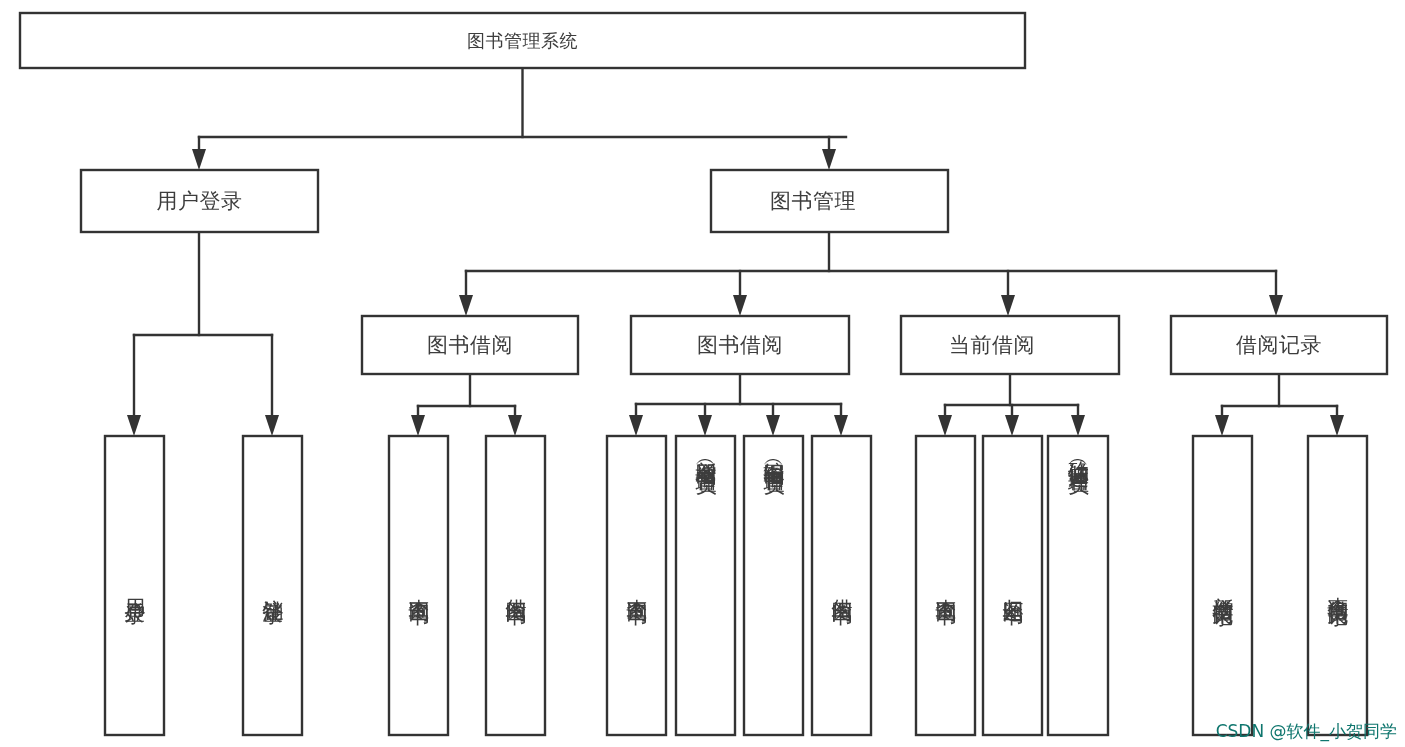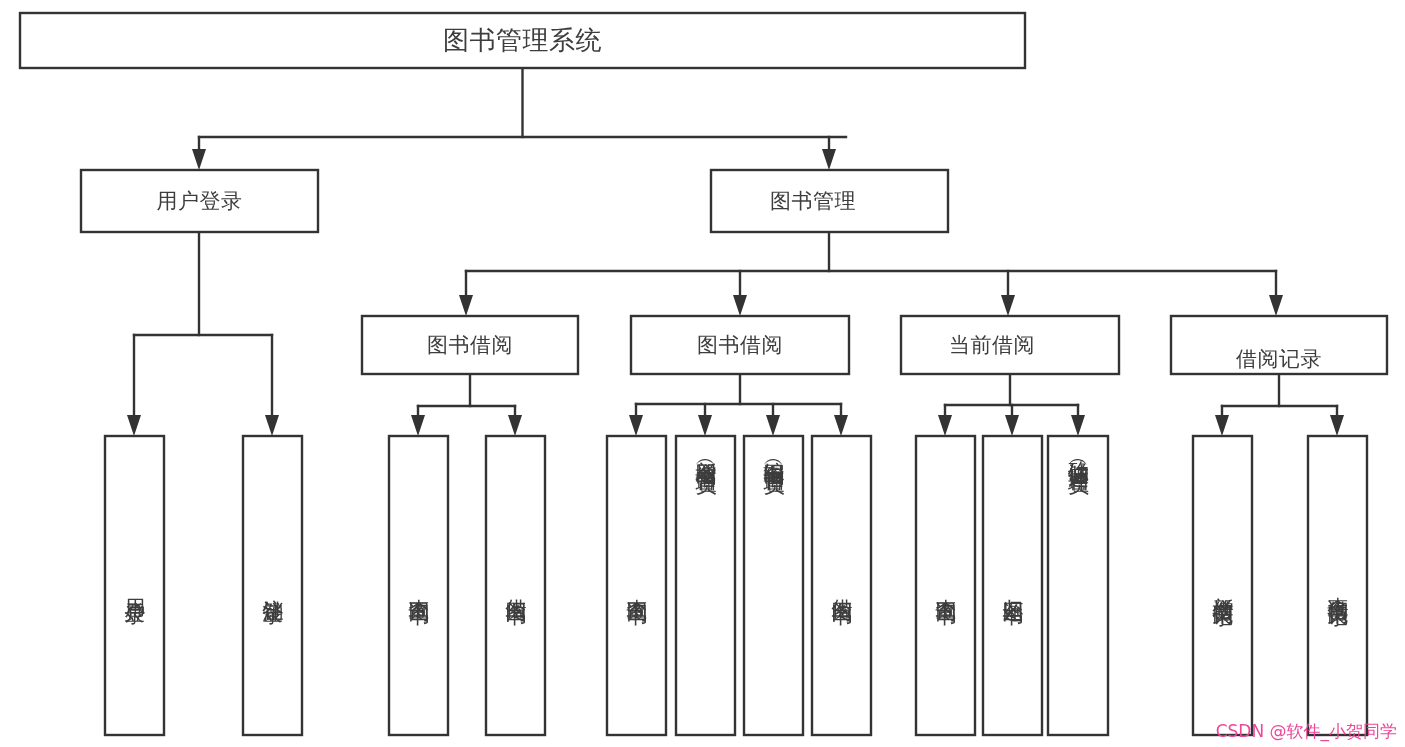--- a/index.html
+++ b/index.html
@@ -63,21 +63,21 @@
     text-orientation: upright;
     letter-spacing: 2px;
     line-height: 1;
     pointer-events: none;
   }
   .watermark {
     position: absolute;
     right: 8px;
     bottom: 4px;
     font-size: 17px;
-    color: #ec4899;
+    color: #0f766e;
     font-family: "DejaVu Sans", "Liberation Sans", sans-serif;
     white-space: nowrap;
     pointer-events: none;
   }
 </style>
 </head>
 <body>
 
 <div id="diagram-root">
 
@@ -174,29 +174,29 @@
     <rect class="node-box" x="676" y="436" width="59" height="299"></rect>
     <rect class="node-box" x="744" y="436" width="59" height="299"></rect>
     <rect class="node-box" x="812" y="436" width="59" height="299"></rect>
     <rect class="node-box" x="916" y="436" width="59" height="299"></rect>
     <rect class="node-box" x="983" y="436" width="59" height="299"></rect>
     <rect class="node-box" x="1048" y="436" width="60" height="299"></rect>
     <rect class="node-box" x="1193" y="436" width="59" height="299"></rect>
     <rect class="node-box" x="1308" y="436" width="59" height="299"></rect>
   </svg>
 
-  <div class="node-label-h" style="left:20px; top:13px; width:1005px; height:55px; font-size:26px;">图书管理系统</div>
+  <div class="node-label-h" style="left:20px; top:13px; width:1005px; height:55px; font-size:18px;">图书管理系统</div>
 
   <div class="node-label-h" style="left:81px; top:170px; width:237px; height:62px;">用户登录</div>
   <div class="node-label-h" style="left:711px; top:170px; width:204px; height:62px;">图书管理</div>
 
   <div class="node-label-h" style="left:362px; top:316px; width:216px; height:58px;">图书借阅</div>
   <div class="node-label-h" style="left:631px; top:316px; width:218px; height:58px;border-radius:26px;">图书借阅</div>
   <div class="node-label-h" style="left:901px; top:316px; width:182px; height:58px;">当前借阅</div>
-  <div class="node-label-h" style="left:1171px; top:316px; width:216px; height:58px;margin-top:14px;">借阅记录</div>
+  <div class="node-label-h" style="left:1171px; top:316px; width:216px; height:58px;">借阅记录</div>
 
   <div class="node-label-v" style="left:105px; top:436px; width:59px; height:299px;">用户登录</div>
   <div class="node-label-v" style="left:243px; top:436px; width:59px; height:299px;">注销登录</div>
   <div class="node-label-v" style="left:389px; top:436px; width:59px; height:299px;">查询图书</div>
   <div class="node-label-v" style="left:486px; top:436px; width:59px; height:299px;">借阅图书</div>
   <div class="node-label-v" style="left:607px; top:436px; width:59px; height:299px;">查询图书</div>
   <div class="node-label-v" style="left:676px; top:436px; width:59px; height:299px; justify-content:flex-start; padding-top:8px; box-sizing:border-box;">新增图书（管理员）</div>
   <div class="node-label-v" style="left:744px; top:436px; width:59px; height:299px; justify-content:flex-start; padding-top:8px; box-sizing:border-box;">编辑图书（管理员）</div>
   <div class="node-label-v" style="left:812px; top:436px; width:59px; height:299px;">借阅图书</div>
   <div class="node-label-v" style="left:916px; top:436px; width:59px; height:299px;">查询图书</div>

